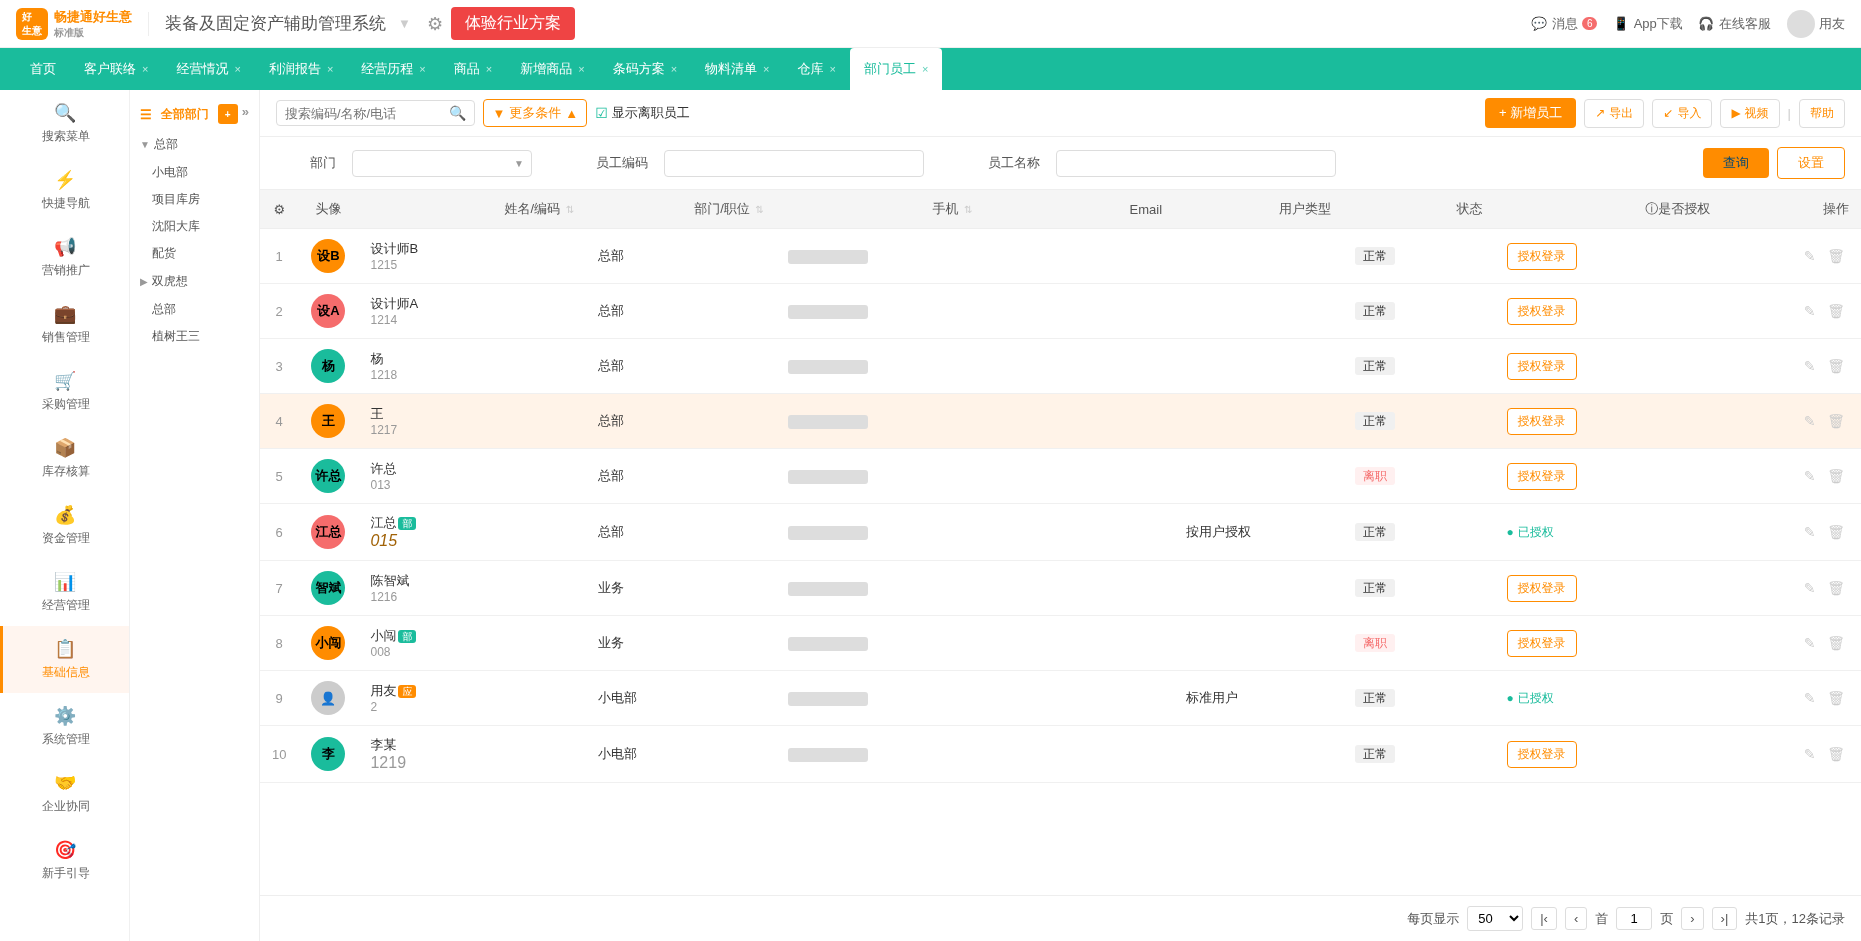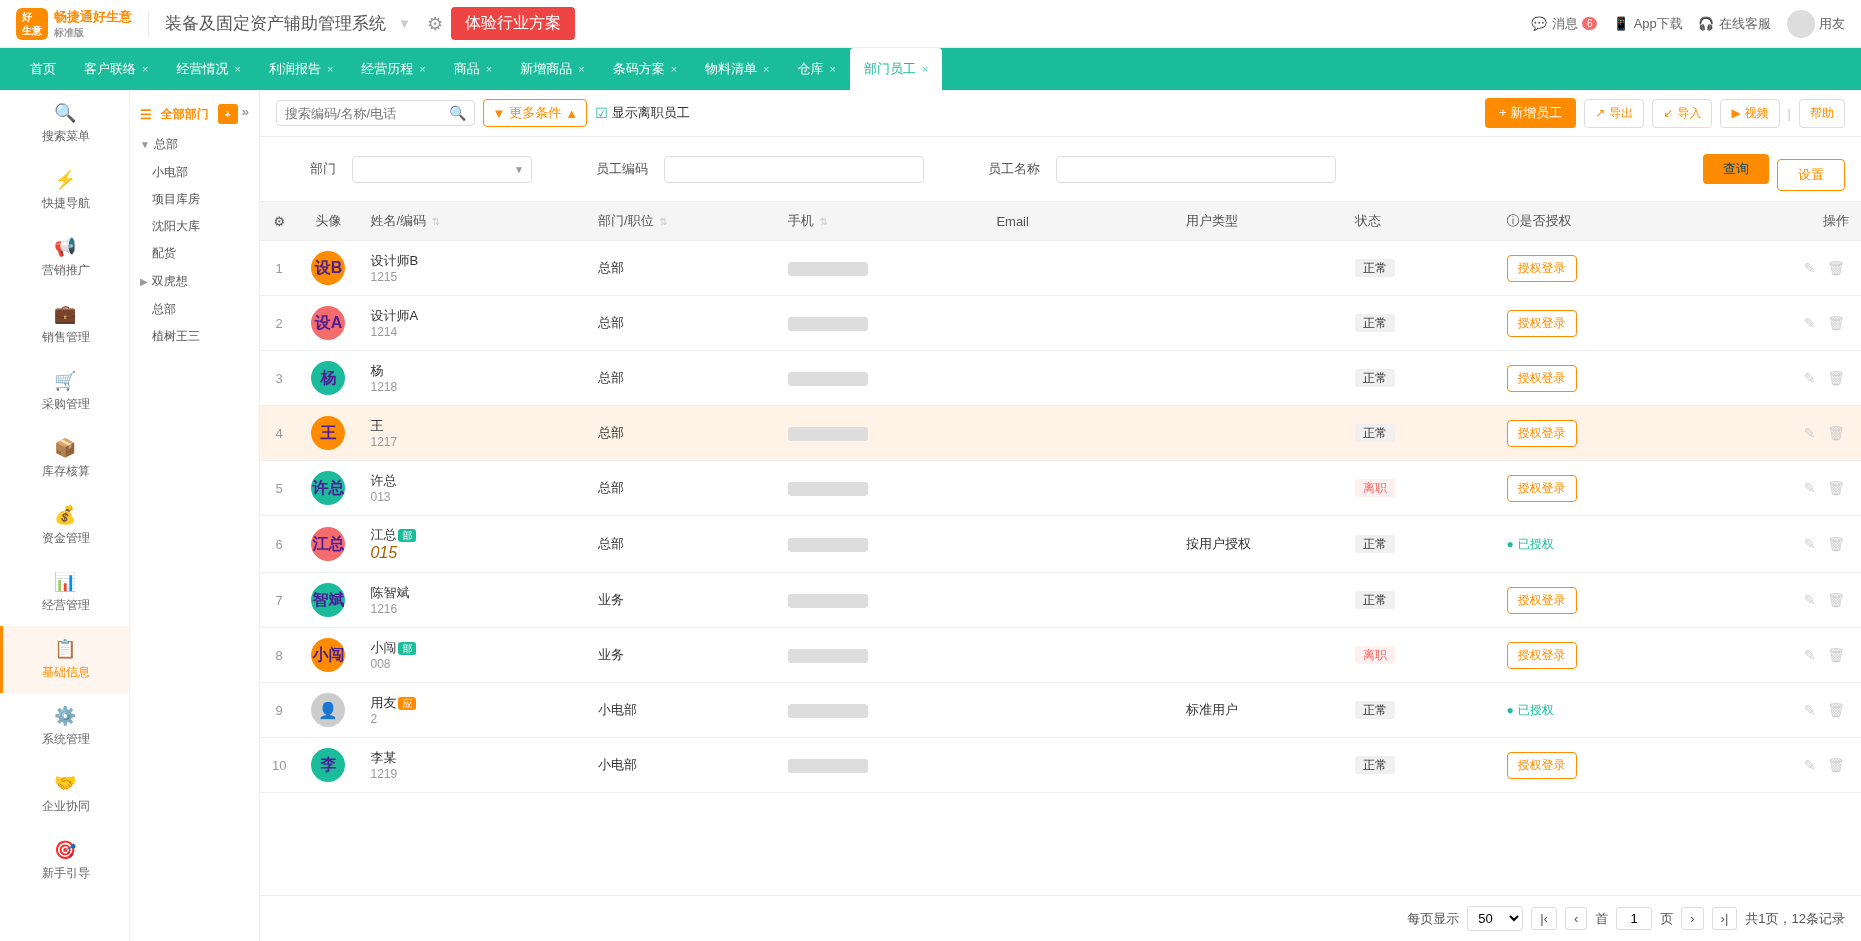--- a/index.html
+++ b/index.html
@@ -67,30 +67,30 @@
     .filter-panel { background: #fff; padding: 10px 16px; border-bottom: 1px solid #eee; }
     .filter-row { display: flex; align-items: center; gap: 16px; margin-bottom: 8px; }
     .filter-row:last-child { margin-bottom: 0; }
     .filter-label { color: #555; font-size: 13px; width: 60px; text-align: right; flex-shrink: 0; }
     .filter-select { border: 1px solid #ddd; border-radius: 4px; padding: 5px 28px 5px 8px; font-size: 13px; background: #fff; appearance: none; position: relative; min-width: 180px; color: #333; cursor: pointer; }
     .filter-select-wrap { position: relative; display: inline-block; }
     .filter-select-wrap::after { content: '▼'; position: absolute; right: 8px; top: 50%; transform: translateY(-50%); color: #999; font-size: 10px; pointer-events: none; }
     .filter-input { border: 1px solid #ddd; border-radius: 4px; padding: 5px 8px; font-size: 13px; min-width: 240px; color: #333; outline: none; }
     .filter-actions { display: flex; align-items: center; gap: 8px; margin-left: auto; }
     .query-btn { background: #ff8c00; color: #0c4a6e; border: none; border-radius: 4px; padding: 6px 20px; cursor: pointer; font-size: 13px; }
-    .reset-btn { background: #fff; color: #ff8c00; border: 1px solid #ff8c00; border-radius: 4px; padding: 6px 20px; cursor: pointer; font-size: 13px; margin-top: 12px; }
+    .reset-btn { background: #fff; color: #ff8c00; border: 1px solid #ff8c00; border-radius: 4px; padding: 6px 20px; cursor: pointer; font-size: 13px; }
 
     
     .table-container { flex: 1; overflow-y: auto; background: #fff; }
     table { width: 100%; border-collapse: collapse; }
     thead tr { background: #f5f5f5; }
-    th { padding: 10px 12px; text-align: left; font-weight: normal; color: #555; font-size: 13px; border-bottom: 1px solid #eee; white-space: nowrap; }
+    th { padding: 10px 12px; text-align: right; font-weight: normal; color: #555; font-size: 13px; border-bottom: 1px solid #eee; white-space: nowrap; }
     td { padding: 10px 12px; border-bottom: 1px solid #f0f0f0; color: #333; font-size: 13px; vertical-align: middle; }
     tr.highlighted { background: #fff3e8; }
-    .avatar { width: 34px; height: 34px; border-radius: 50%; display: flex; align-items: center; justify-content: center; color: #4c1d95; font-size: 16px; font-weight: bold; flex-shrink: 0; }
+    .avatar { width: 34px; height: 34px; border-radius: 50%; display: flex; align-items: center; justify-content: center; color: #000000; font-size: 13px; font-weight: bold; flex-shrink: 0; }
     .status-normal { color: #333; background: #f0f0f0; border-radius: 3px; padding: 2px 8px; font-size: 12px; }
     .status-leave { color: #f56c6c; background: #fff0f0; border-radius: 3px; padding: 2px 8px; font-size: 12px; }
     .auth-btn { border: 1px solid #ff8c00; color: #ff8c00; background: #fff; border-radius: 4px; padding: 4px 10px; cursor: pointer; font-size: 12px; }
     .authed { color: #1abc9c; font-size: 12px; }
     .authed::before { content: '●'; margin-right: 4px; }
     .op-icon { color: #ccc; cursor: pointer; font-size: 14px; padding: 2px 4px; }
     .blurred-text { color: transparent; background: #ddd; border-radius: 3px; display: inline-block; min-width: 80px; height: 14px; vertical-align: middle; }
     .dept-badge { background: #1abc9c; color: #fff; border-radius: 3px; padding: 1px 4px; font-size: 10px; margin-left: 2px; }
     .dept-badge-orange { background: #ff8c00; color: #fff; border-radius: 3px; padding: 1px 4px; font-size: 10px; margin-left: 2px; }
 
@@ -544,21 +544,21 @@
       <span class="op-icon">🗑</span>
     </td>
   </tr>
             <tr>
     <td class="col-settings" style="text-align:center;color:#999;">10</td>
     <td class="col-avatar" style="text-align:center;">
       <div class="avatar" style="background:#1abc9c;margin:0 auto;">李</div>
     </td>
     <td class="col-name">
       <div>李某</div>
-      <div style="color:#999;font-size:12px;">1219</div>
+      <div style="color:#999;font-size:16px;">1219</div>
     </td>
     <td class="col-dept">小电部</td>
     <td class="col-phone">
       <span class="blurred-text"></span>
     </td>
     <td class="col-email"></td>
     <td class="col-usertype"></td>
     <td class="col-status">
       <span class="status-normal">正常</span>
     </td>

